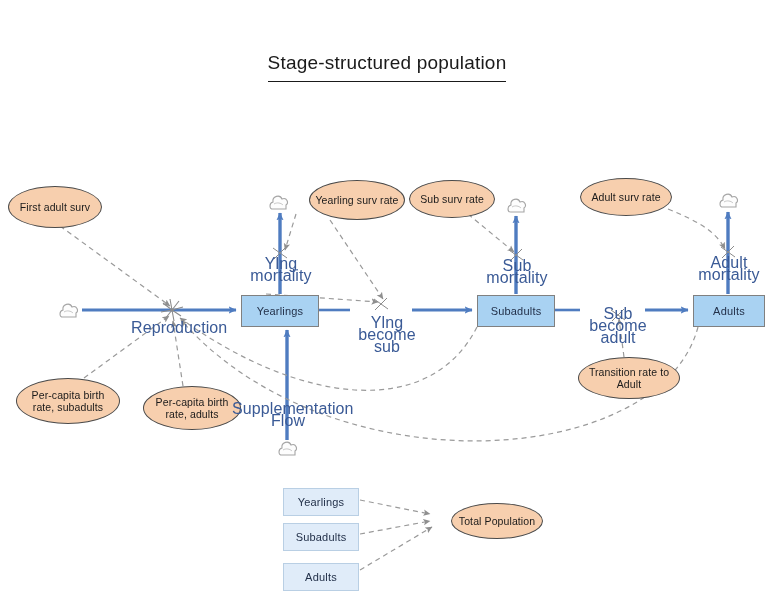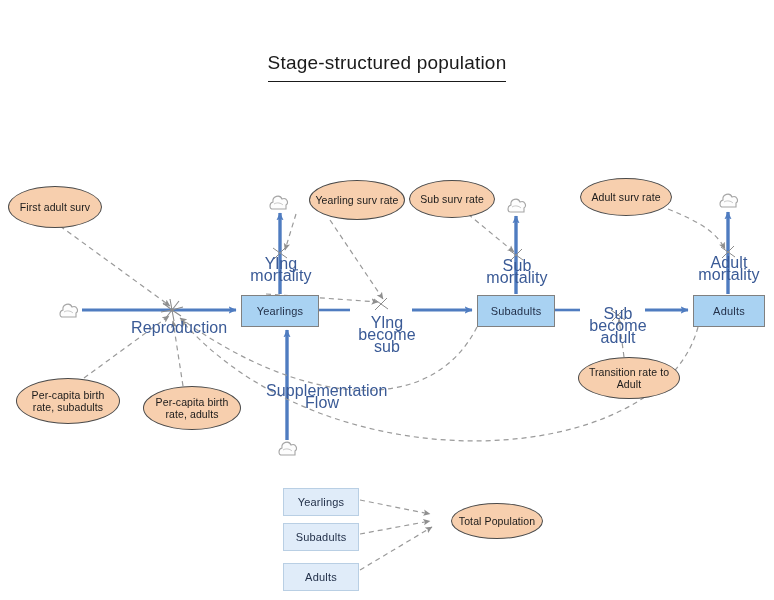--- a/index.html
+++ b/index.html
@@ -261,17 +261,17 @@
   </div>
   <div class="flab" style="left:474px;top:248px;width:86px;">
     <span>Sub mortality</span>
   </div>
   <div class="flab" style="left:582px;top:296px;width:72px;">
     <span>Sub become adult</span>
   </div>
   <div class="flab" style="left:685px;top:245px;width:88px;">
     <span>Adult mortality</span>
   </div>
-  <div class="flab" style="left:232px;top:373px;width:112px;margin-left:34px;">
+  <div class="flab" style="left:232px;top:391px;width:112px;">
     <span>Supplementation Flow</span>
   </div>
 
 </div>
 
 </body></html>

